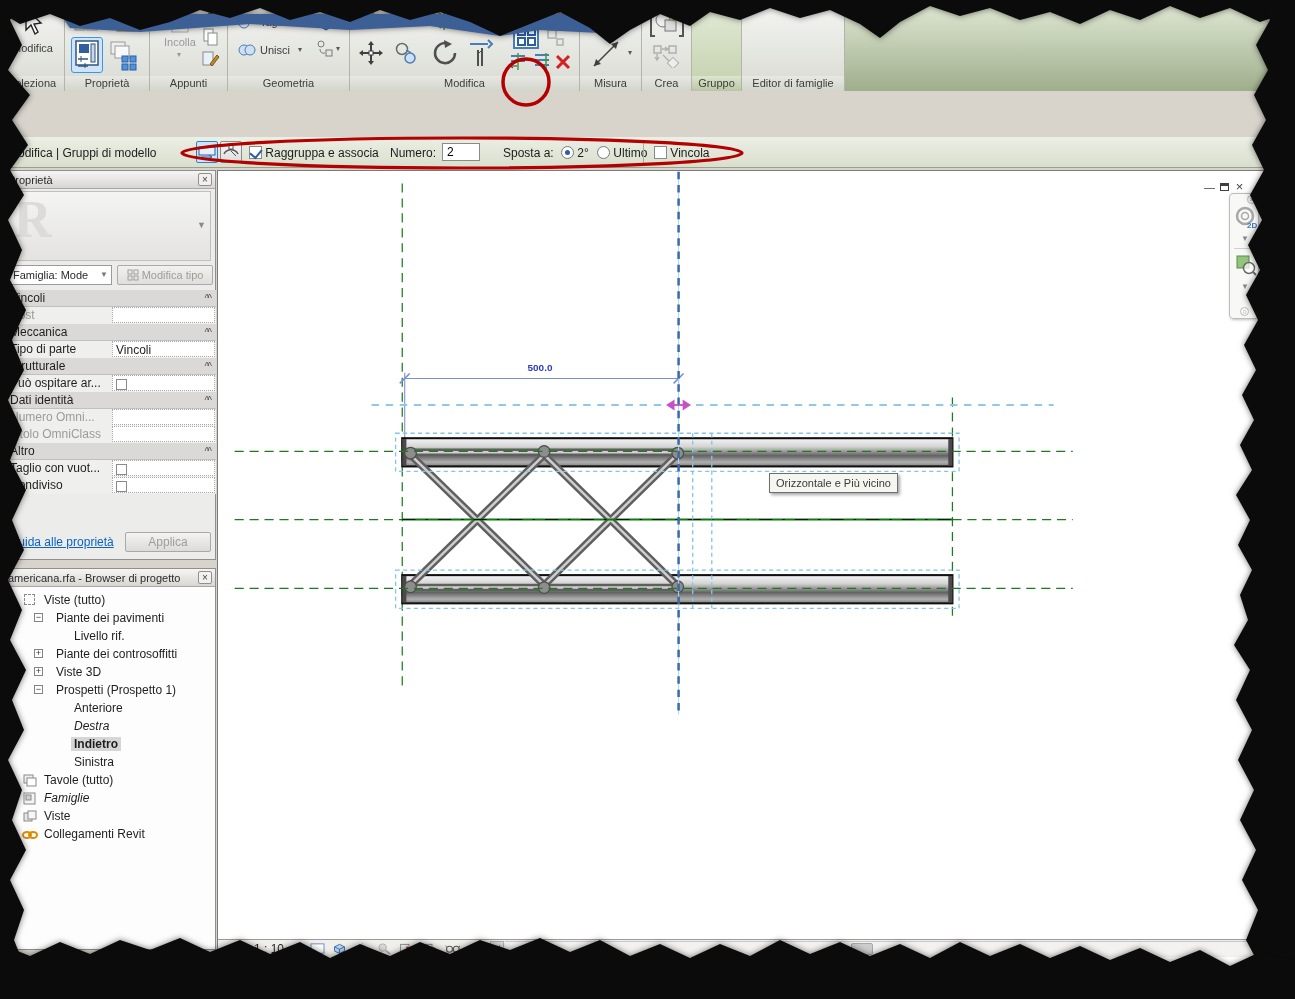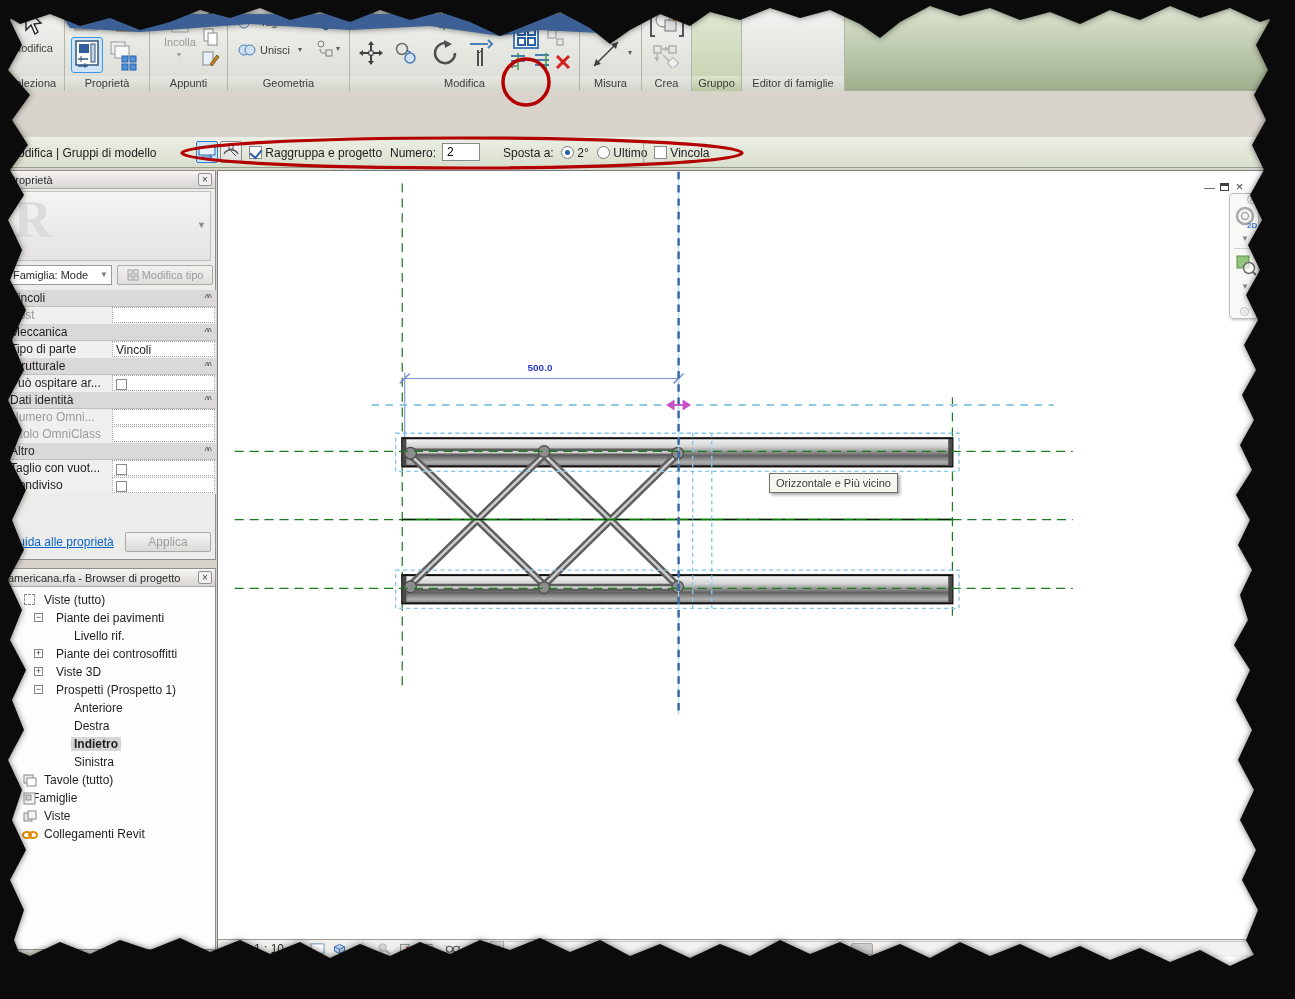--- a/index.html
+++ b/index.html
@@ -317,21 +317,21 @@
           <path d="M4 15 h10 M12 13 l3 2 -3 2" stroke="#2a5fa8" fill="none"></path>
         </svg>
     </div>
     <div class="togglebtn" style="left:220px;">
       <svg width="20" height="20" viewBox="0 0 20 20">
           <path d="M3 12 A8 8 0 0 1 17 12" fill="none" stroke="#555" stroke-width="1.5"></path>
           <rect x="8" y="3" width="4" height="4" fill="#fff" stroke="#555"></rect>
           <line x1="10" y1="9" x2="15" y2="14" stroke="#555"></line>
         </svg>
     </div>
-    <span class="optitem" style="left:249px;"><span class="cb checked"></span> <span>Raggruppa e progetto</span></span>
+    <span class="optitem" style="left:249px;"><span class="cb checked"></span> <span>Raggruppa e associa</span></span>
     <span class="optitem" style="left:390px;">Numero:</span>
     <input class="abs" style="left: 442px; top: 6px; width: 38px; height: 18px; border: 1px solid rgb(138, 138, 138); font-size: 12px; padding-left: 4px; font-family: inherit;" value="2">
     <span class="optitem" style="left:503px;">Sposta a:</span>
     <span class="optitem" style="left:561px;"><span class="radio sel"></span> <span>2°</span></span>
     <span class="optitem" style="left:597px;"><span class="radio"></span> <span>Ultimo</span></span>
     <div class="abs" style="left:643px;top:5px;width:1px;height:21px;background:#aab0a0;"></div>
     <span class="optitem" style="left:654px;"><span class="cb"></span> <span>Vincola</span></span>
   </div>
 
   <div class="palette" style="top:170px;height:390px;">
@@ -391,31 +391,31 @@
 
   <div class="palette" style="top:568px;height:382px;background:#fdfdfd;">
     <div class="ptitle"><span>americana.rfa - Browser di progetto</span><span class="closeb">×</span></div>
     <div class="trow" style="top:22px;"><span class="ticon" style="left:20px;width:11px;height:11px;border:1px dashed #8a8a8a;"></span><span style="margin-left:40px;">Viste (tutto)</span></div>
     <div class="trow" style="top:40px;"><span class="exp" style="left:30px;">−</span><span style="margin-left:52px;">Piante dei pavimenti</span></div>
     <div class="trow" style="top:58px;"><span style="margin-left:70px;">Livello rif.</span></div>
     <div class="trow" style="top:76px;"><span class="exp" style="left:30px;">+</span><span style="margin-left:52px;">Piante dei controsoffitti</span></div>
     <div class="trow" style="top:94px;"><span class="exp" style="left:30px;">+</span><span style="margin-left:52px;">Viste 3D</span></div>
     <div class="trow" style="top:112px;"><span class="exp" style="left:30px;">−</span><span style="margin-left:52px;">Prospetti (Prospetto 1)</span></div>
     <div class="trow" style="top:130px;"><span style="margin-left:70px;text-align:center;">Anteriore</span></div>
-    <div class="trow" style="top:148px;"><span style="margin-left:70px;">Destra</span></div>
+    <div class="trow" style="top:148px;font-style:italic;"><span style="margin-left:70px;">Destra</span></div>
     <div class="trow" style="top:166px;"><span class="sel" style="margin-left:67px;">Indietro</span></div>
     <div class="trow" style="top:184px;"><span style="margin-left:70px;">Sinistra</span></div>
     <div class="trow" style="top:202px;"><span class="ticon" style="left:19px;"><svg width="14" height="13" viewBox="0 0 14 13">
             <rect x="1" y="1" width="9" height="8" fill="#eee" stroke="#8a8a8a"></rect>
             <rect x="4" y="4" width="9" height="8" fill="#fff" stroke="#8a8a8a"></rect>
           </svg></span><span style="margin-left:40px;margin-top:9px;">Tavole (tutto)</span></div>
     <div class="trow" style="top:220px;"><span class="ticon" style="left:19px;"><svg width="14" height="13" viewBox="0 0 14 13">
             <rect x="1" y="1" width="11" height="11" fill="#f4f4f4" stroke="#8a8a8a"></rect>
             <rect x="3" y="3" width="5" height="5" fill="#d0d0d0" stroke="#8a8a8a"></rect>
-          </svg></span><span style="margin-left:28px;">Famiglie</span></div>
+          </svg></span><span style="margin-left:40px;font-style:italic;">Famiglie</span></div>
     <div class="trow" style="top:238px;"><span class="ticon" style="left:19px;"><svg width="14" height="13" viewBox="0 0 14 13">
             <rect x="1" y="3" width="8" height="8" fill="#e6e6e6" stroke="#8a8a8a"></rect>
             <rect x="5" y="1" width="8" height="8" fill="#f6f6f6" stroke="#8a8a8a"></rect>
           </svg></span><span style="margin-left:40px;">Viste</span></div>
     <div class="trow" style="top:256px;"><span class="ticon" style="left:18px;"><svg width="16" height="12" viewBox="0 0 16 12">
             <ellipse cx="5" cy="6" rx="4" ry="3" fill="none" stroke="#e08a00" stroke-width="2"></ellipse>
             <ellipse cx="11" cy="6" rx="4" ry="3" fill="none" stroke="#e08a00" stroke-width="2"></ellipse>
           </svg></span><span style="margin-left:40px;">Collegamenti Revit</span></div>
   </div>
 

